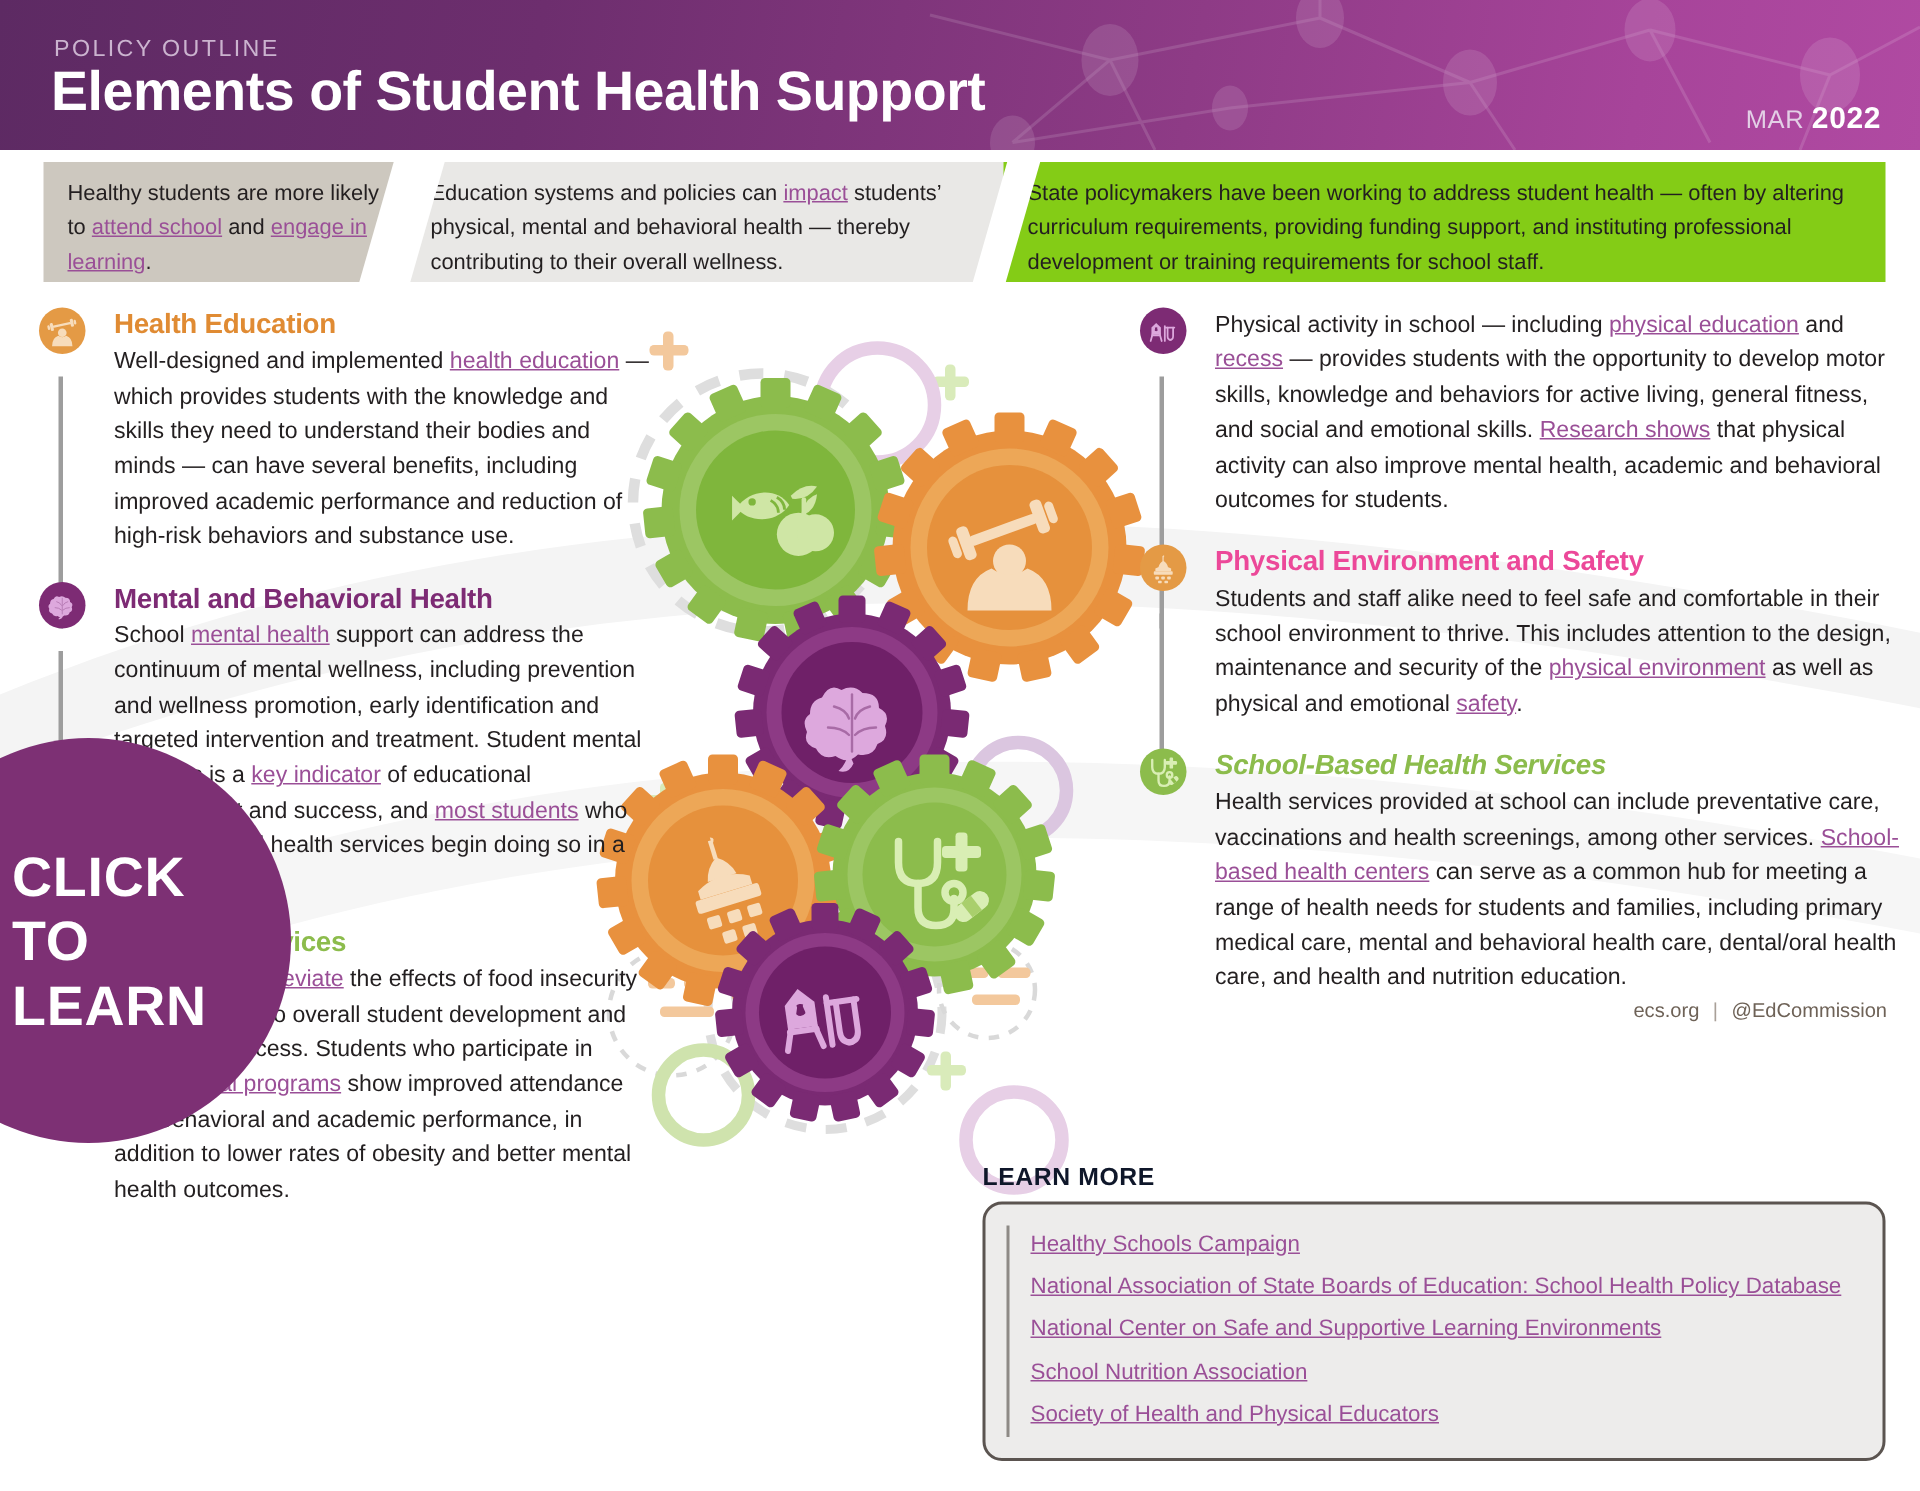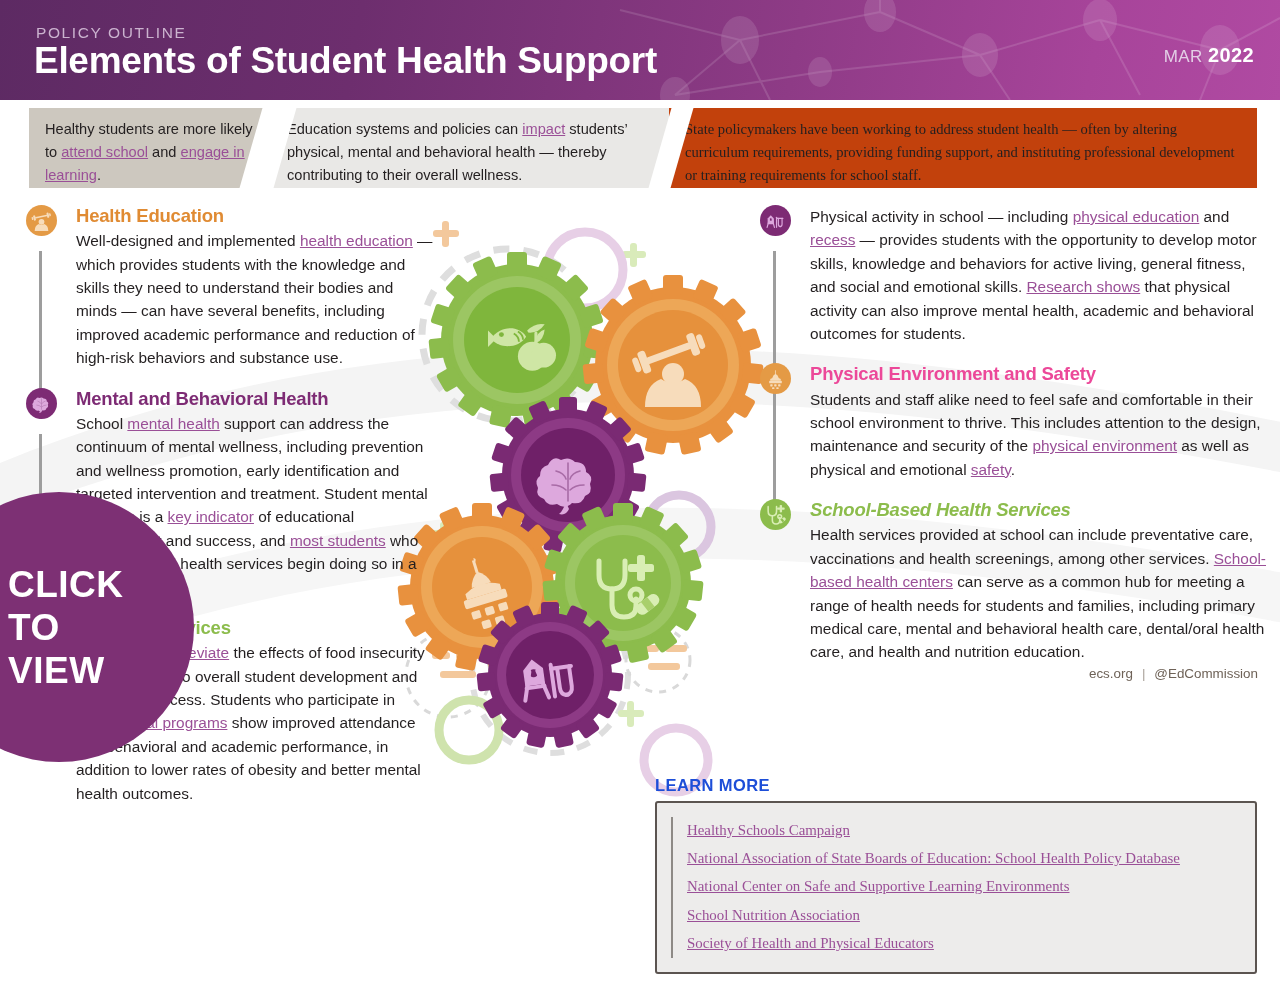--- a/index.html
+++ b/index.html
@@ -21,34 +21,34 @@
   .header svg.netw { position: absolute; right: 0; top: 0; width: 700px; height: 100px; opacity: .42; }
   .kicker {
     position: absolute; left: 36px; top: 24px;
     font-size: 15.5px; letter-spacing: 1.6px; color: #cbb3cf; font-weight: 400;
   }
   .title {
     position: absolute; left: 34px; top: 40px;
     font-size: 37px; font-weight: 700; color: #ffffff; letter-spacing: -0.3px;
   }
   .datestamp {
-    position: absolute; right: 26px; top: 44px;
+    position: absolute; right: 26px; top: 68px;
     font-size: 17px; color: #e3cfe6; letter-spacing: .4px;
   }
   .datestamp b { color: #ffffff; font-weight: 700; font-size: 20px; }
 
   
   .intro { position: absolute; left: 3px; top: 100px; width: 1280px; height: 90px; }
   .intro .box {
     position: absolute; top: 8px; height: 80px;
     font-size: 14.6px; line-height: 1.57; color: #231f20; padding: 10px 14px 0 16px;
   }
   .intro .b1 { left: 26px;  width: 244px; background: #cdc8bf; }
   .intro .b2 { left: 268px; width: 400px; background: #e9e8e6; }
-  .intro .b3 { left: 666px; width: 588px; background: #c2410c; font-family: Liberation Serif, serif; }
+  .intro .b3 { left: 666px; width: 588px; background: #84cc16; }
   .intro .slash1 { position: absolute; left: 248px; top: 8px; width: 34px; height: 80px;
       background: #ffffff; transform: skewX(-16deg); }
   .intro .slash2 { position: absolute; left: 657px; top: 8px; width: 22px; height: 80px;
       background: #ffffff; transform: skewX(-16deg); }
   .intro a { color: #9a4f97; text-decoration: underline; }
 
   
   .col { position: absolute; top: 205px; }
   .col-left  { left: 14px;  width: 420px; }
   .col-right { left: 748px; width: 520px; }
@@ -66,25 +66,25 @@
   .sect p  { font-size: 15.4px; line-height: 1.52; color: #231f20; }
   .sect a  { color: #9a4f97; text-decoration: underline; }
 
   
   .gears { position: absolute; left: 390px; top: 205px; width: 370px; height: 560px; }
   .gears svg { width: 100%; height: 100%; display: block; overflow: visible; }
 
   
   .learn { position: absolute; left: 655px; top: 776px; width: 602px; }
   .learn-title {
-    font-size: 16.5px; font-weight: 700; color: #1d4ed8; letter-spacing: .4px; margin-bottom: 6px;
+    font-size: 16.5px; font-weight: 700; color: #0f172a; letter-spacing: .4px; margin-bottom: 6px;
   }
   .learn-box {
-    border: 2px solid #5b5450; border-radius: 3px; background: #edeceb;
-    padding: 14px 18px 14px 0; position: relative; font-family: Liberation Serif, serif;
+    border: 2px solid #5b5450; border-radius: 13px; background: #edeceb;
+    padding: 14px 18px 14px 0; position: relative;
   }
   .learn-box .accent { position: absolute; left: 14px; top: 14px; bottom: 14px; width: 2px; background: #8e8a86; }
   .learn-box ul { list-style: none; padding-left: 30px; }
   .learn-box li { margin: 0 0 2px 0; line-height: 1.64; }
   .learn-box a { color: #9a4f97; text-decoration: underline; font-size: 14.9px; }
 
   
   .footer-logo { position: absolute; left: 30px; bottom: 18px; }
   .logo-text { font-size: 13.5px; letter-spacing: 1.2px; color: #6e6257; font-weight: 600; }
   .footer-right { position: absolute; right: 22px; bottom: 19px; font-size: 13.4px; color: #6e6257; }
@@ -729,16 +729,16 @@
   <div class="footer-logo">
     <span class="logo-text">COMMISSION</span>
   </div>
   <div class="footer-right">
     <span>ecs.org</span><span class="sep">|</span><span>@EdCommission</span>
   </div>
 
   <div class="clickbadge">
     <span>CLICK</span>
     <span>TO</span>
-    <span>VIEW</span>
+    <span>LEARN</span>
   </div>
 
 </div>
 
 </body></html>

